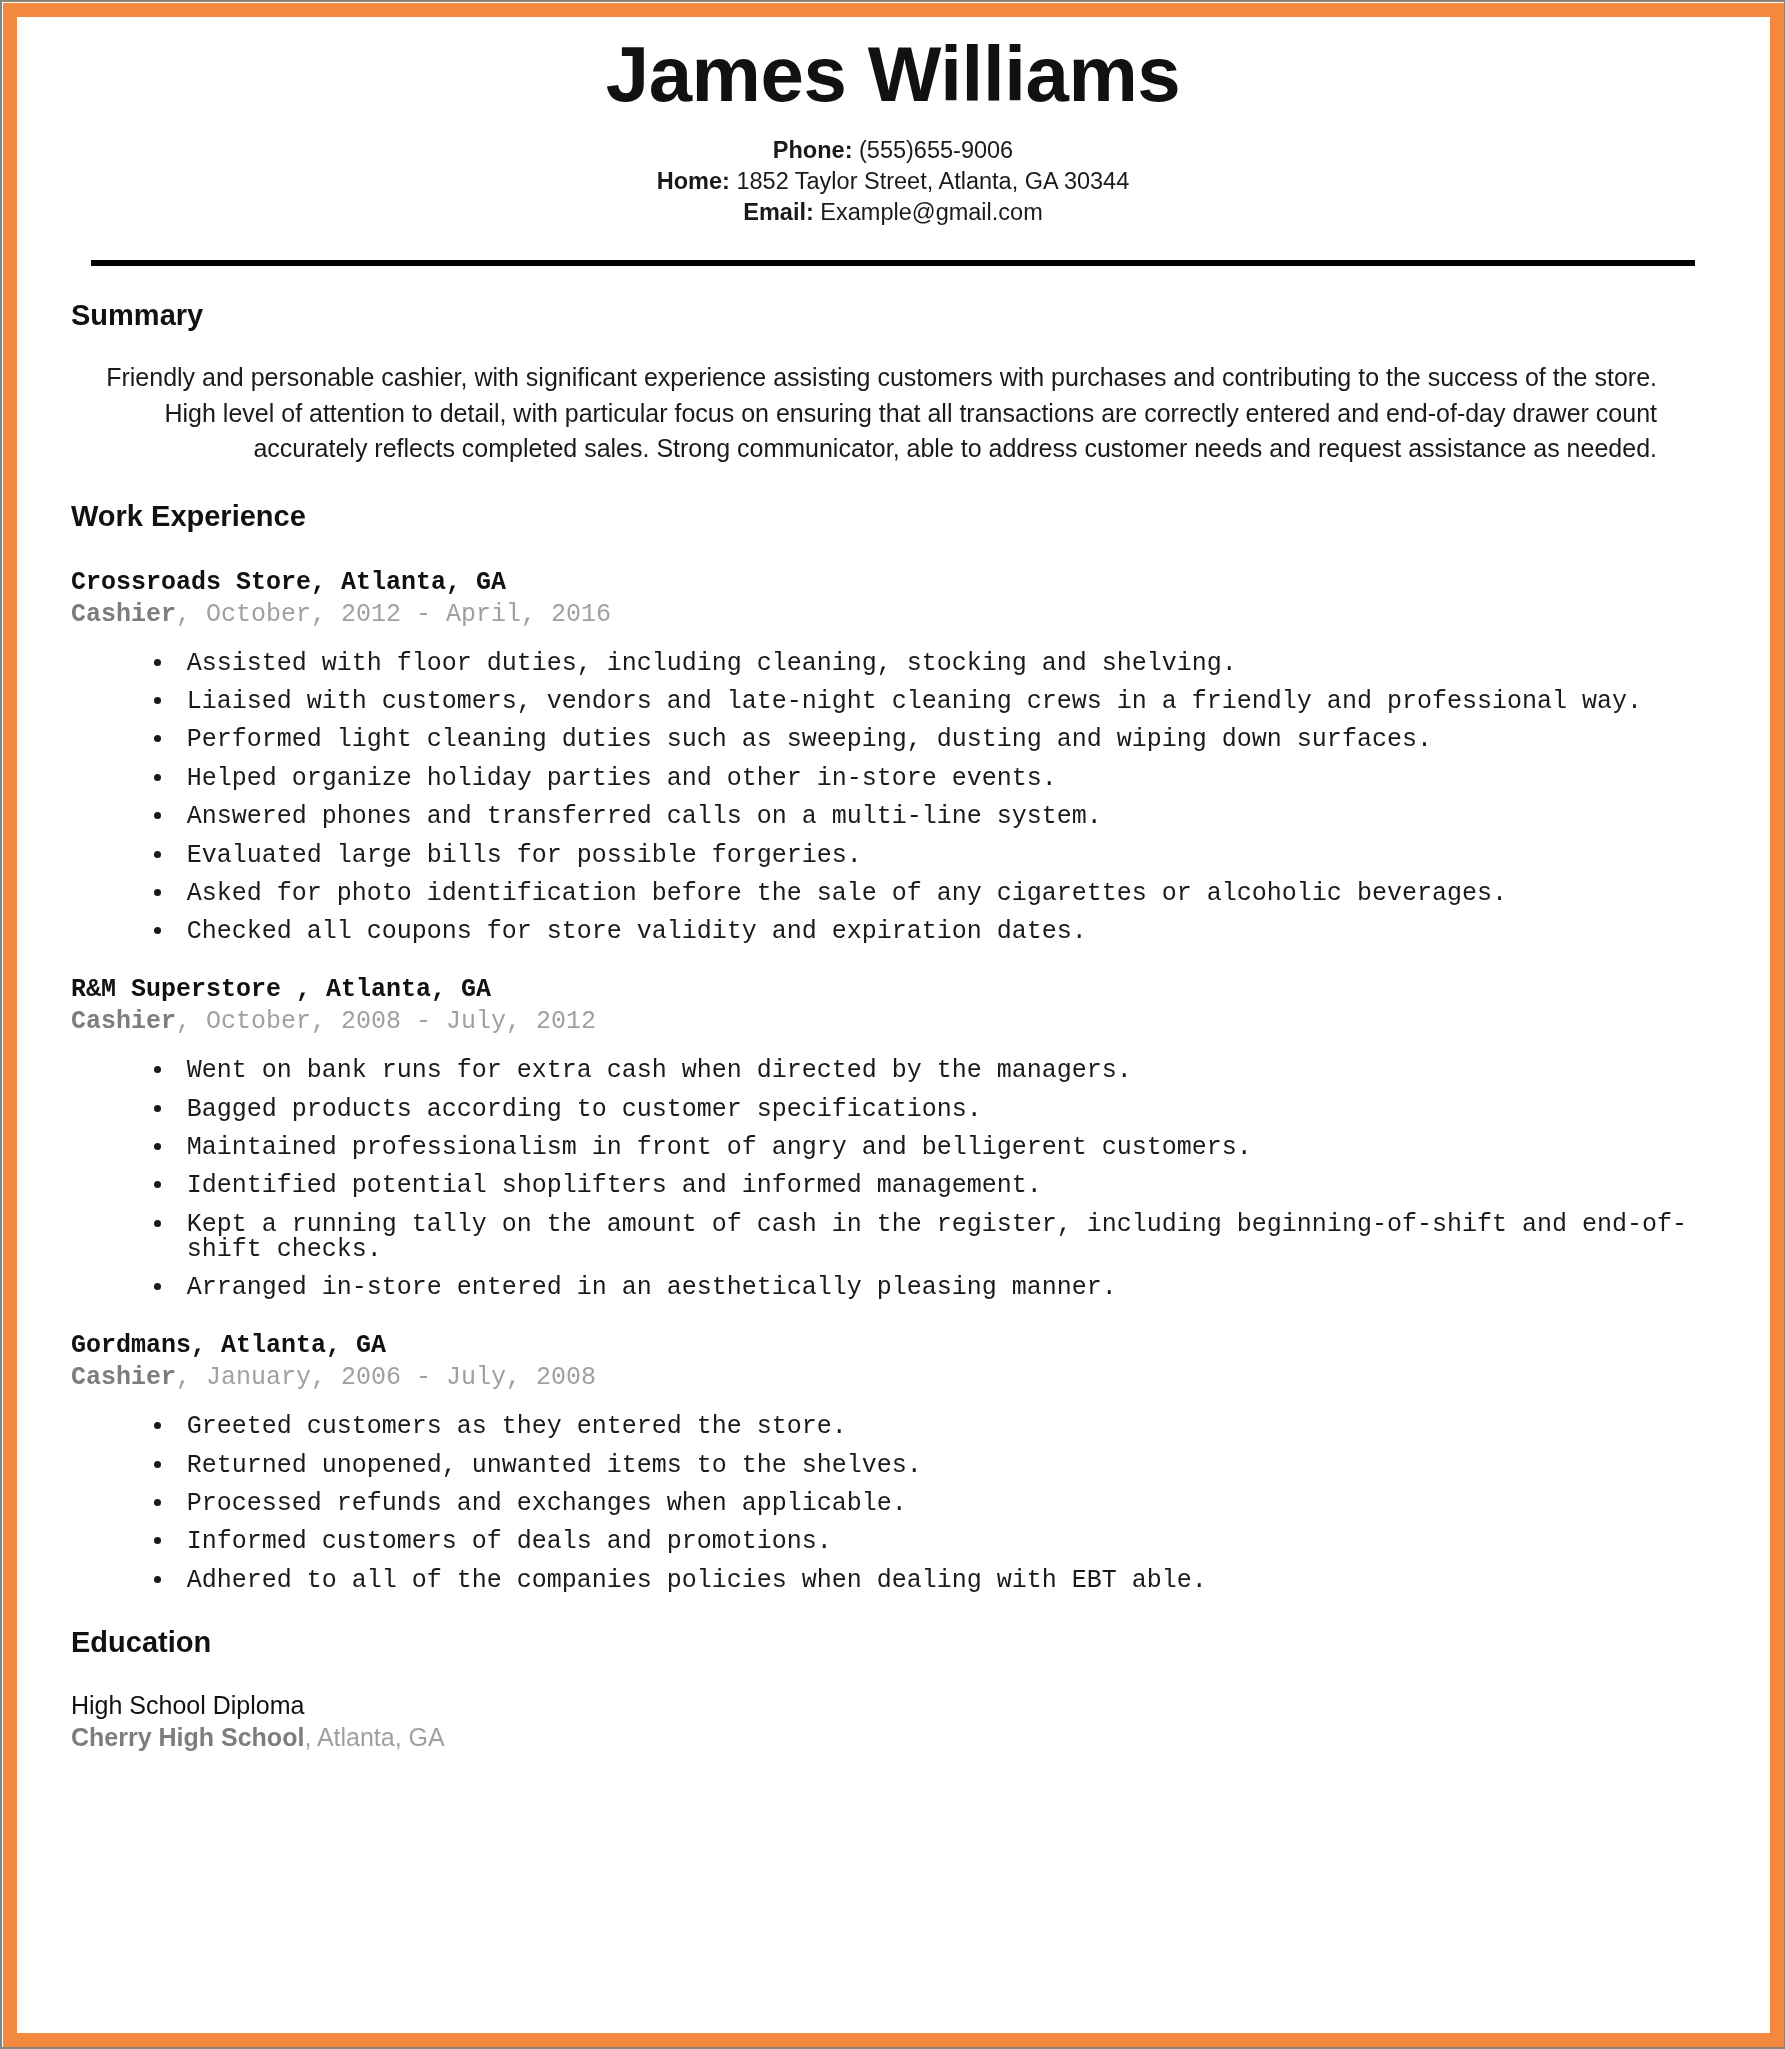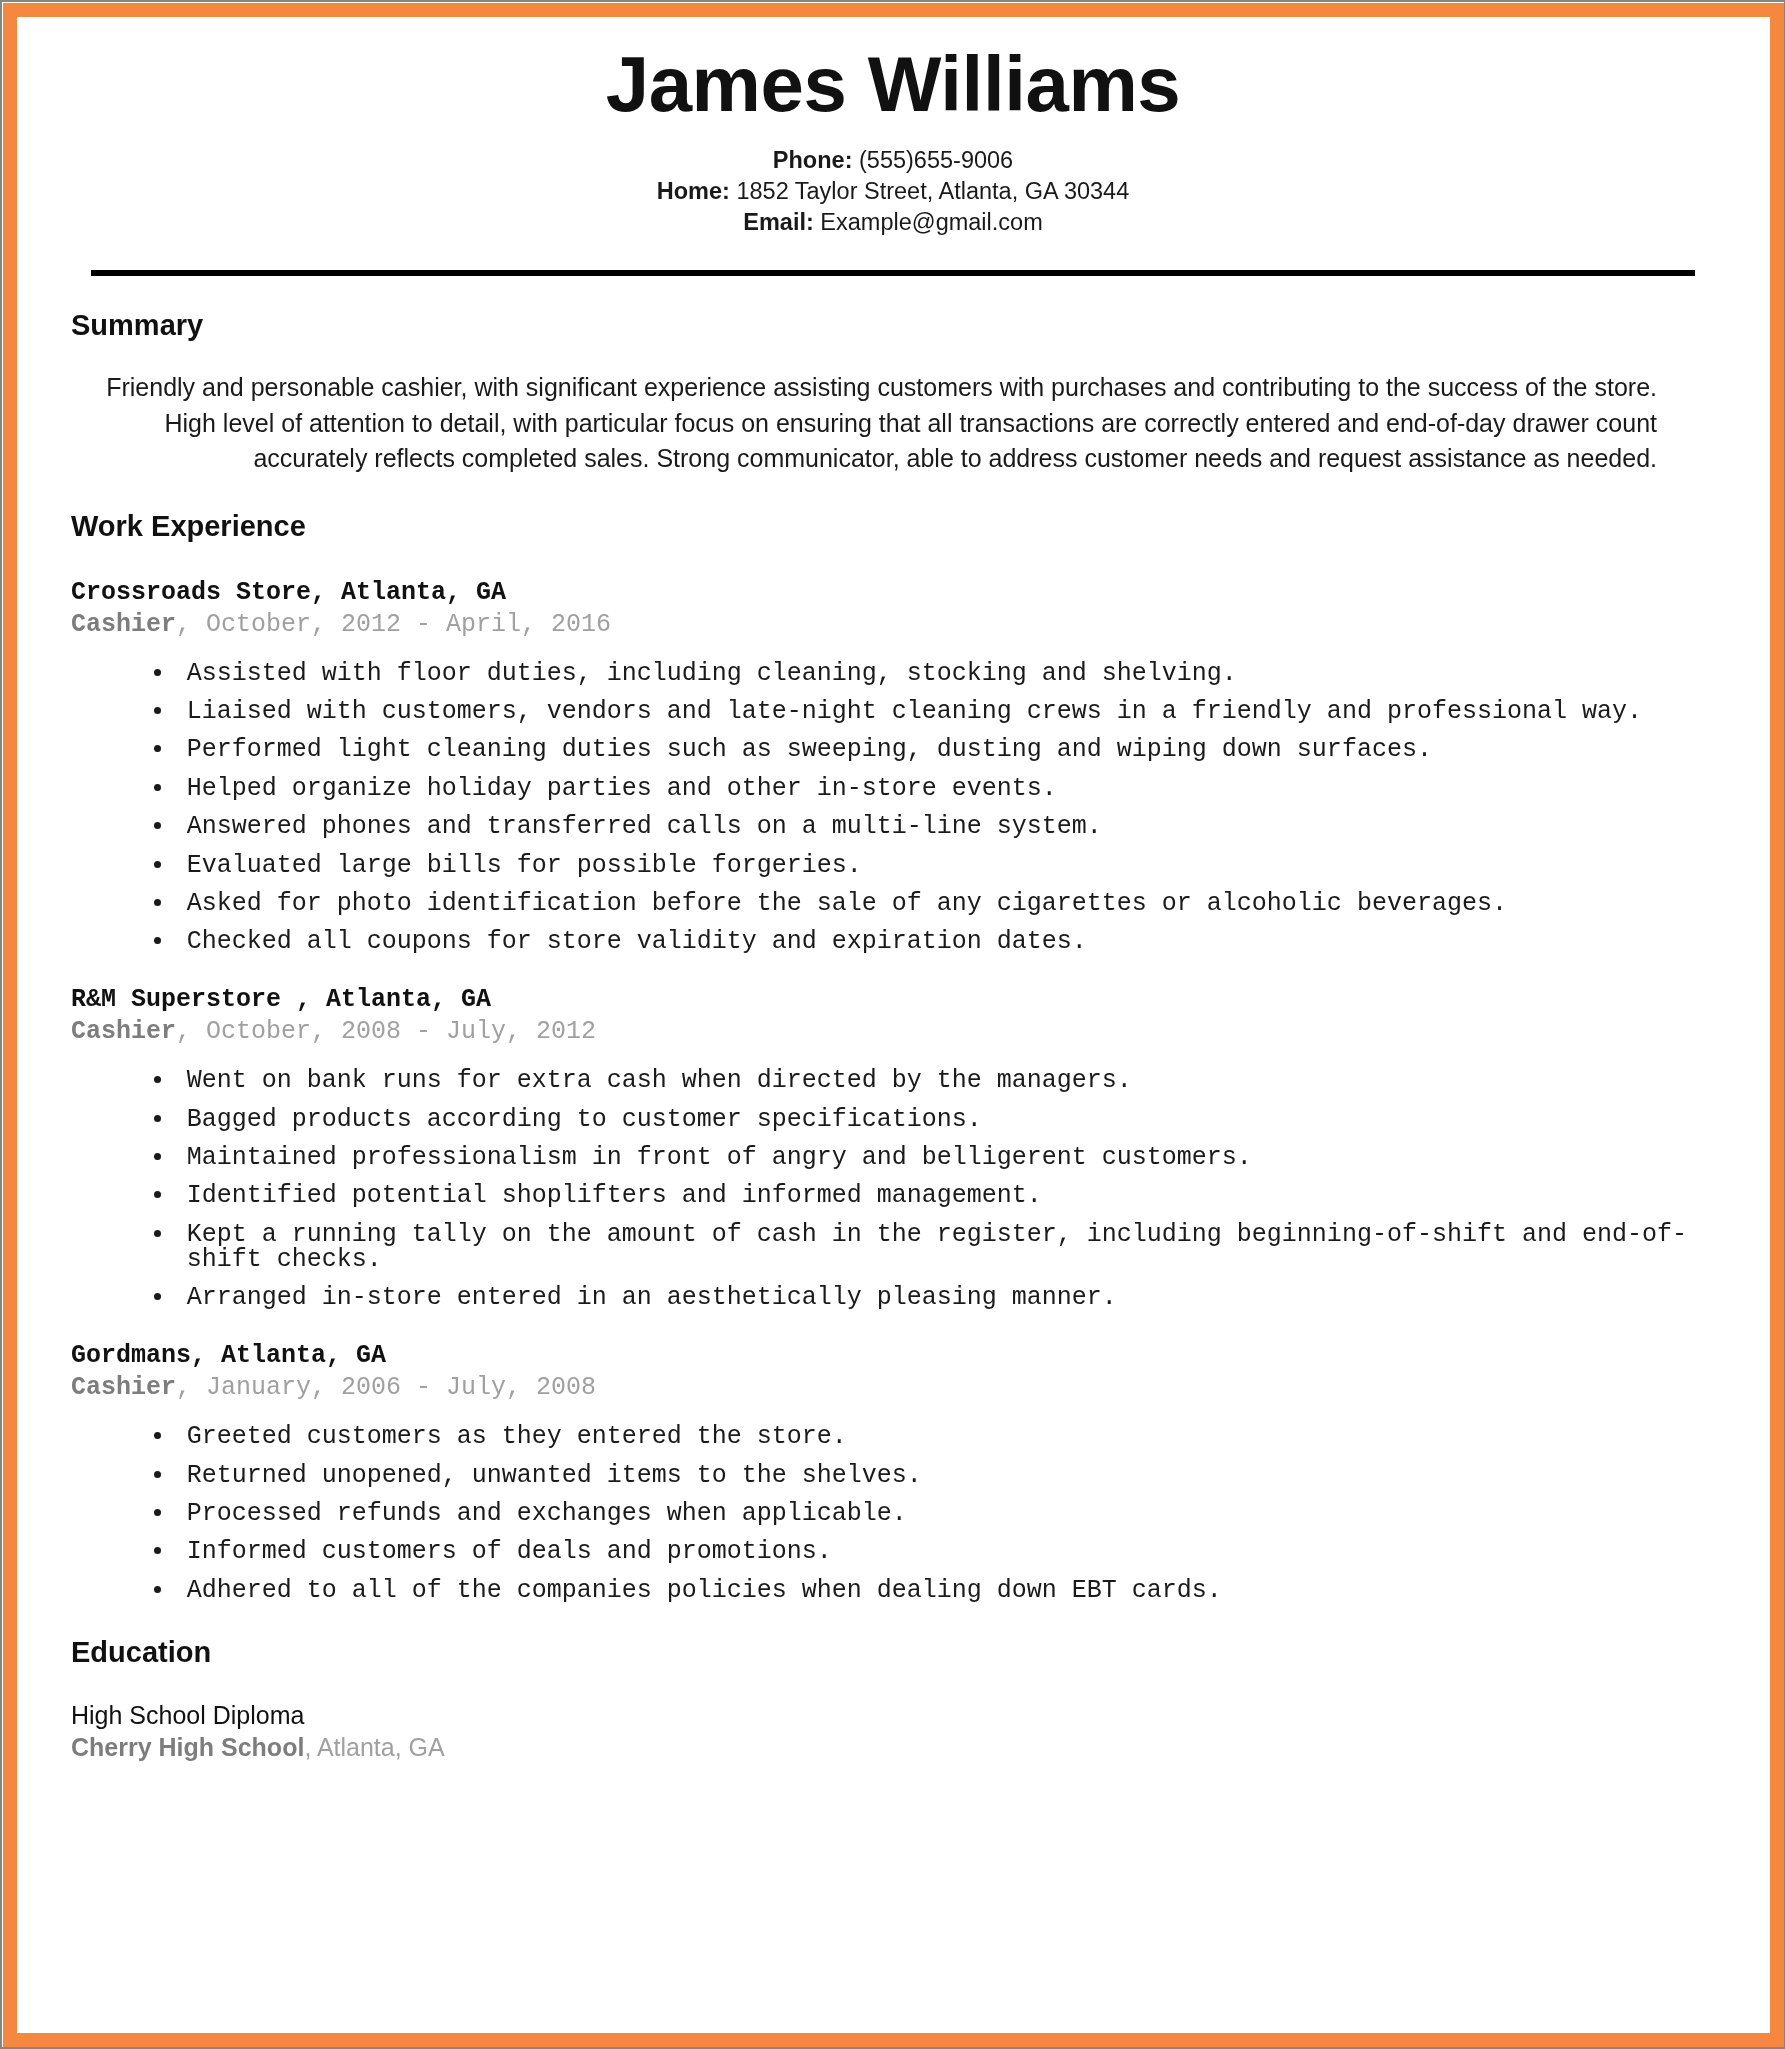--- a/index.html
+++ b/index.html
@@ -44,21 +44,21 @@
     overflow: hidden;
   }
 
   .name {
     text-align: center;
     font-size: 78px;
     font-weight: bold;
     letter-spacing: -0.4px;
     color: #111111;
     margin: 0;
-    padding-top: 24px;
+    padding-top: 14px;
     line-height: 1.12;
   }
 
   .contact-block {
     text-align: center;
     margin-top: 17px;
   }
   .contact-line {
     font-size: 23.5px;
     color: #1a1a1a;
@@ -212,21 +212,21 @@
     <div class="job">
       <div class="job-company">Gordmans, Atlanta, GA</div>
       <div class="job-meta">
         <span class="role">Cashier</span><span>, January, 2006 - July, 2008</span>
       </div>
       <ul class="bullets">
         <li>Greeted customers as they entered the store.</li>
         <li>Returned unopened, unwanted items to the shelves.</li>
         <li>Processed refunds and exchanges when applicable.</li>
         <li>Informed customers of deals and promotions.</li>
-        <li>Adhered to all of the companies policies when dealing down EBT cards.</li>
+        <li>Adhered to all of the companies policies when dealing with EBT able.</li>
       </ul>
     </div>
 
     <h2 class="section-title">Education</h2>
 
     <div class="edu-entry">
       <div class="edu-degree">High School Diploma</div>
       <div class="edu-school">
         <span class="school-name">Cherry High School</span><span>, Atlanta, GA</span>
       </div>

